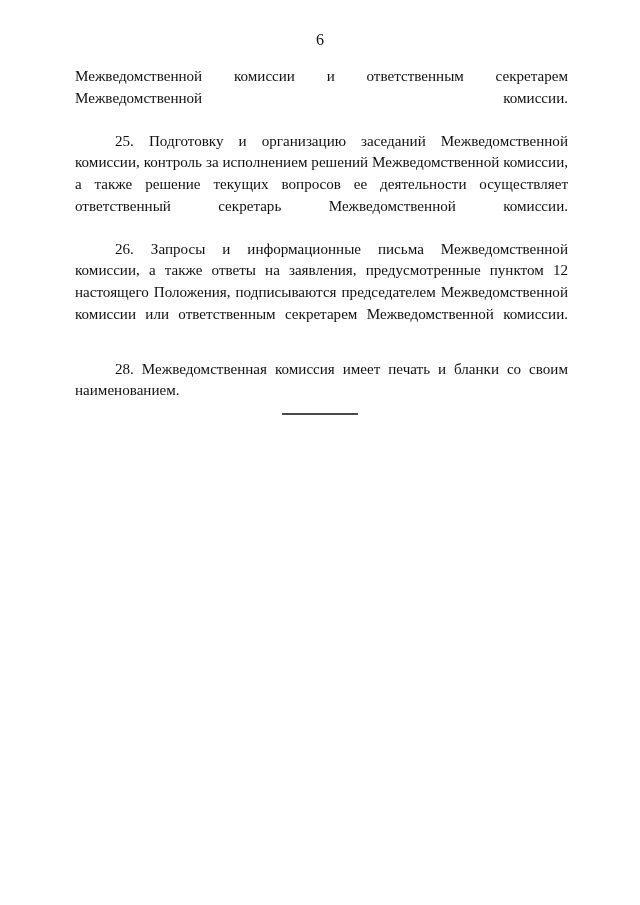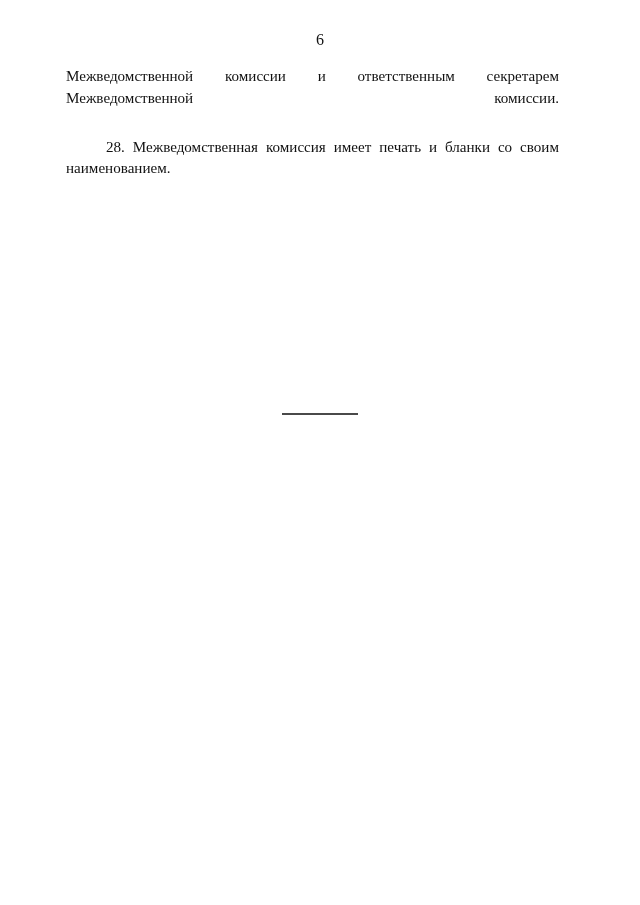--- a/index.html
+++ b/index.html
@@ -28,40 +28,40 @@
     text-align: center;
     font-size: 16px;
     line-height: 20px;
     color: #141414;
   }
 
   
   .body-text {
     position: absolute;
     top: 66px;
-    left: 66px;
+    left: 75px;
     width: 493px;
   }
 
   .para {
     margin: 0;
     font-size: 15.1px;
     line-height: 21.6px;
     text-align: justify;
     text-justify: inter-word;
     color: #111111;
     hyphens: none;
   }
 
   .para.indented {
     text-indent: 40px;
   }
 
   .para.gap-before {
-    margin-top: 6px;
+    margin-top: 12px;
   }
 
   
   .para::after {
     content: "";
     display: inline-block;
     width: 100%;
   }
 
   
@@ -86,21 +86,23 @@
 <body>
 
 <div class="page">
 
   <div class="page-number">6</div>
 
   <div class="body-text">
 
     <p class="para">Межведомственной комиссии и ответственным секретарем Межведомственной комиссии.</p>
 
+    <p class="para indented">25. Подготовку и организацию заседаний Межведомственной комиссии, контроль за исполнением решений Межведомственной комиссии, а также решение текущих вопросов ее деятельности осуществляет ответственный секретарь Межведомственной комиссии.</p>
 
+    <p class="para indented">26. Запросы и информационные письма Межведомственной комиссии, а также ответы на заявления, предусмотренные пунктом 12 настоящего Положения, подписываются председателем Межведомственной комиссии или ответственным секретарем Межведомственной комиссии.</p>
 
 
     <p class="para indented gap-before">28. Межведомственная комиссия имеет печать и бланки со своим наименованием.</p>
 
   </div>
 
   <div class="separator-wrap">
     <div class="separator-rule"></div>
   </div>
 

